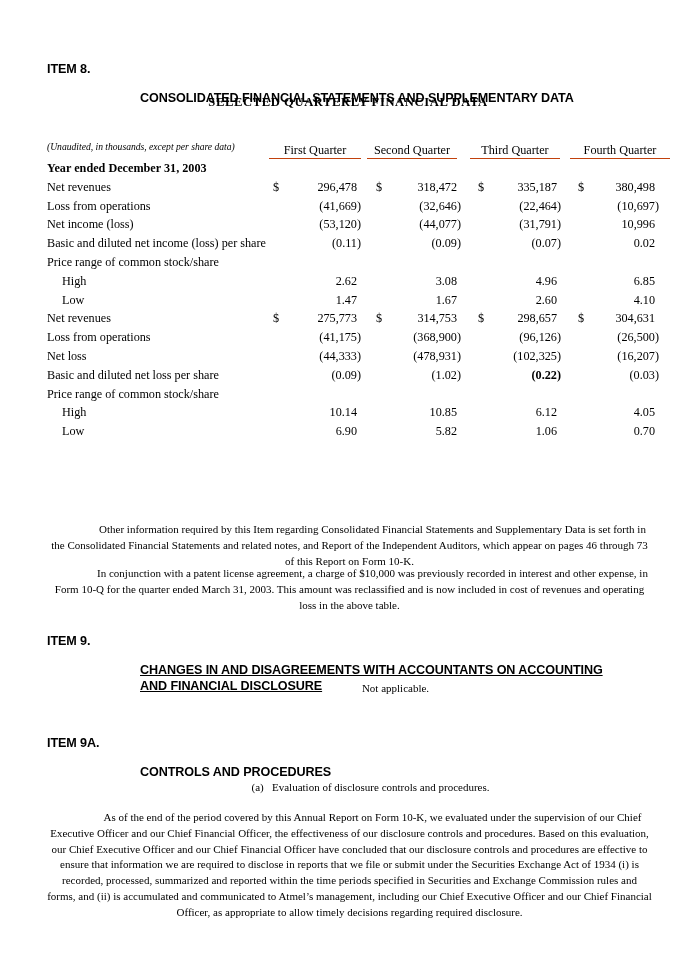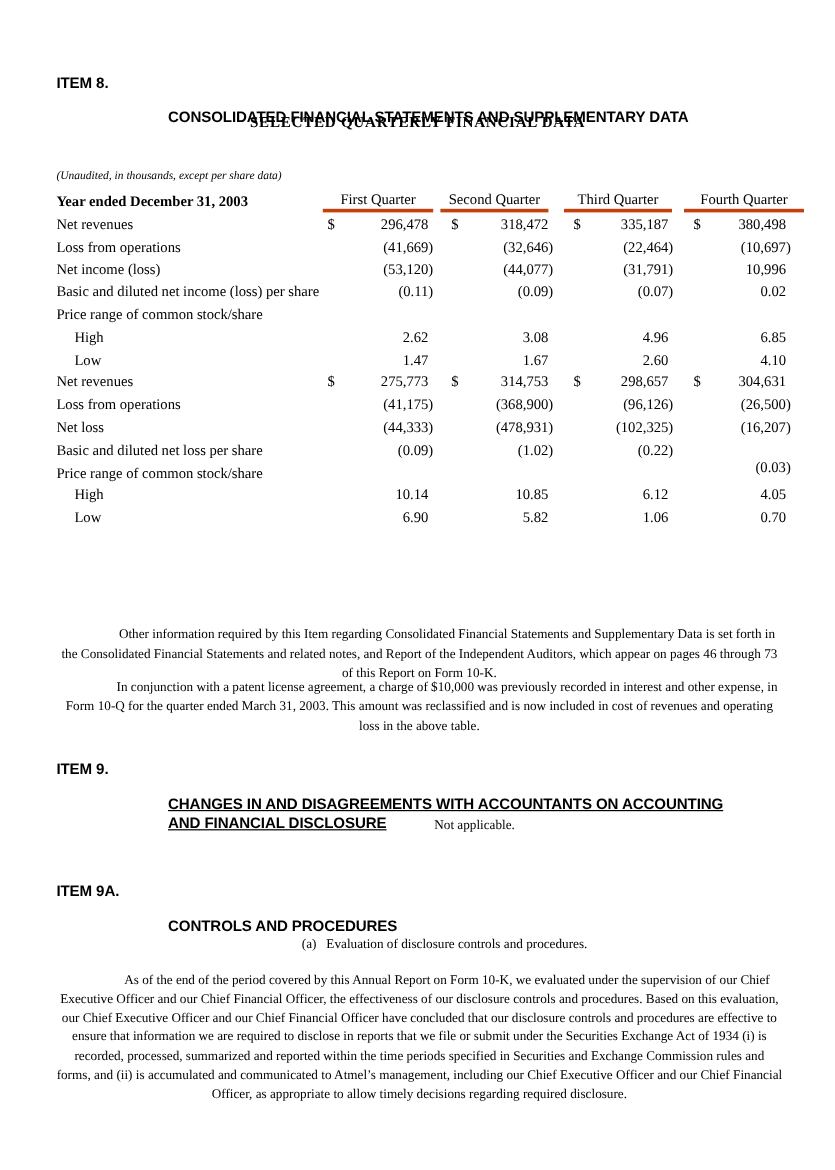--- a/index.html
+++ b/index.html
@@ -8,21 +8,21 @@
 
   .item-head { position: absolute; left: 47px; font-family: "Liberation Sans", sans-serif; font-weight: bold; font-size: 12.6px; letter-spacing: -0.1px; }
   .item-head .num { position: absolute; left: 0; top: 0; white-space: nowrap; }
   .item-head .title { position: absolute; left: 93px; top: 0; width: 520px; line-height: 16px; margin-top: 28px; }
 
   .center-title { position: absolute; left: 0; width: 696px; text-align: center; font-weight: bold; font-size: 12.6px; letter-spacing: 0.6px; }
 
   .table { position: absolute; left: 47px; top: 137px; width: 625px; font-size: 12.2px; }
   .hdr-row { position: relative; height: 22px; }
   .hdr-note { position: absolute; left: 0; top: 4px; font-style: italic; font-size: 9.6px; }
-  .hdr-q { position: absolute; top: 22px; height: 15px; text-align: center; border-bottom: 3px solid #c2410c; white-space: nowrap; font-size: 12.2px; }
+  .hdr-q { position: absolute; top: 6px; height: 15px; text-align: center; border-bottom: 1px solid #c2410c; white-space: nowrap; font-size: 12.2px; }
 
   .row { position: relative; height: 18.8px; line-height: 18.8px; white-space: nowrap; }
   .row .lbl { position: absolute; left: 0; top: 0; }
   .row .lbl.indent { left: 15px; }
   .row .lbl.bold { font-weight: bold; }
   .row .dol { position: absolute; top: 0; }
   .row .val { position: absolute; top: 0; text-align: right; width: 90px; }
 
   .para { position: absolute; left: 47px; width: 605px; font-size: 11px; line-height: 15.8px; text-align: center; }
   .para .first { display: inline-block; width: 46px; }
@@ -128,22 +128,22 @@
           <span class="lbl">Net loss</span>
           <span class="val" style="left: 224px;">(44,333)</span>
           <span class="val" style="left: 324px;">(478,931)</span>
           <span class="val" style="left: 424px;">(102,325)</span>
           <span class="val" style="left: 522px;">(16,207)</span>
         </div>
         <div class="row">
           <span class="lbl">Basic and diluted net loss per share</span>
           <span class="val" style="left: 224px;">(0.09)</span>
           <span class="val" style="left: 324px;">(1.02)</span>
-          <span class="val" style="left: 424px;">(0.22)</span>
-          <span class="val" style="left: 522px; margin-top: 14px;">(0.03)</span>
+          <span class="val" style="left: 424px; font-weight: bold;">(0.22)</span>
+          <span class="val" style="left: 522px;">(0.03)</span>
         </div>
         <div class="row">
           <span class="lbl">Price range of common stock/share</span>
           <span class="val" style="left: 220px;"></span>
           <span class="val" style="left: 320px;"></span>
           <span class="val" style="left: 420px;"></span>
           <span class="val" style="left: 518px;"></span>
         </div>
         <div class="row">
           <span class="lbl indent">High</span>

